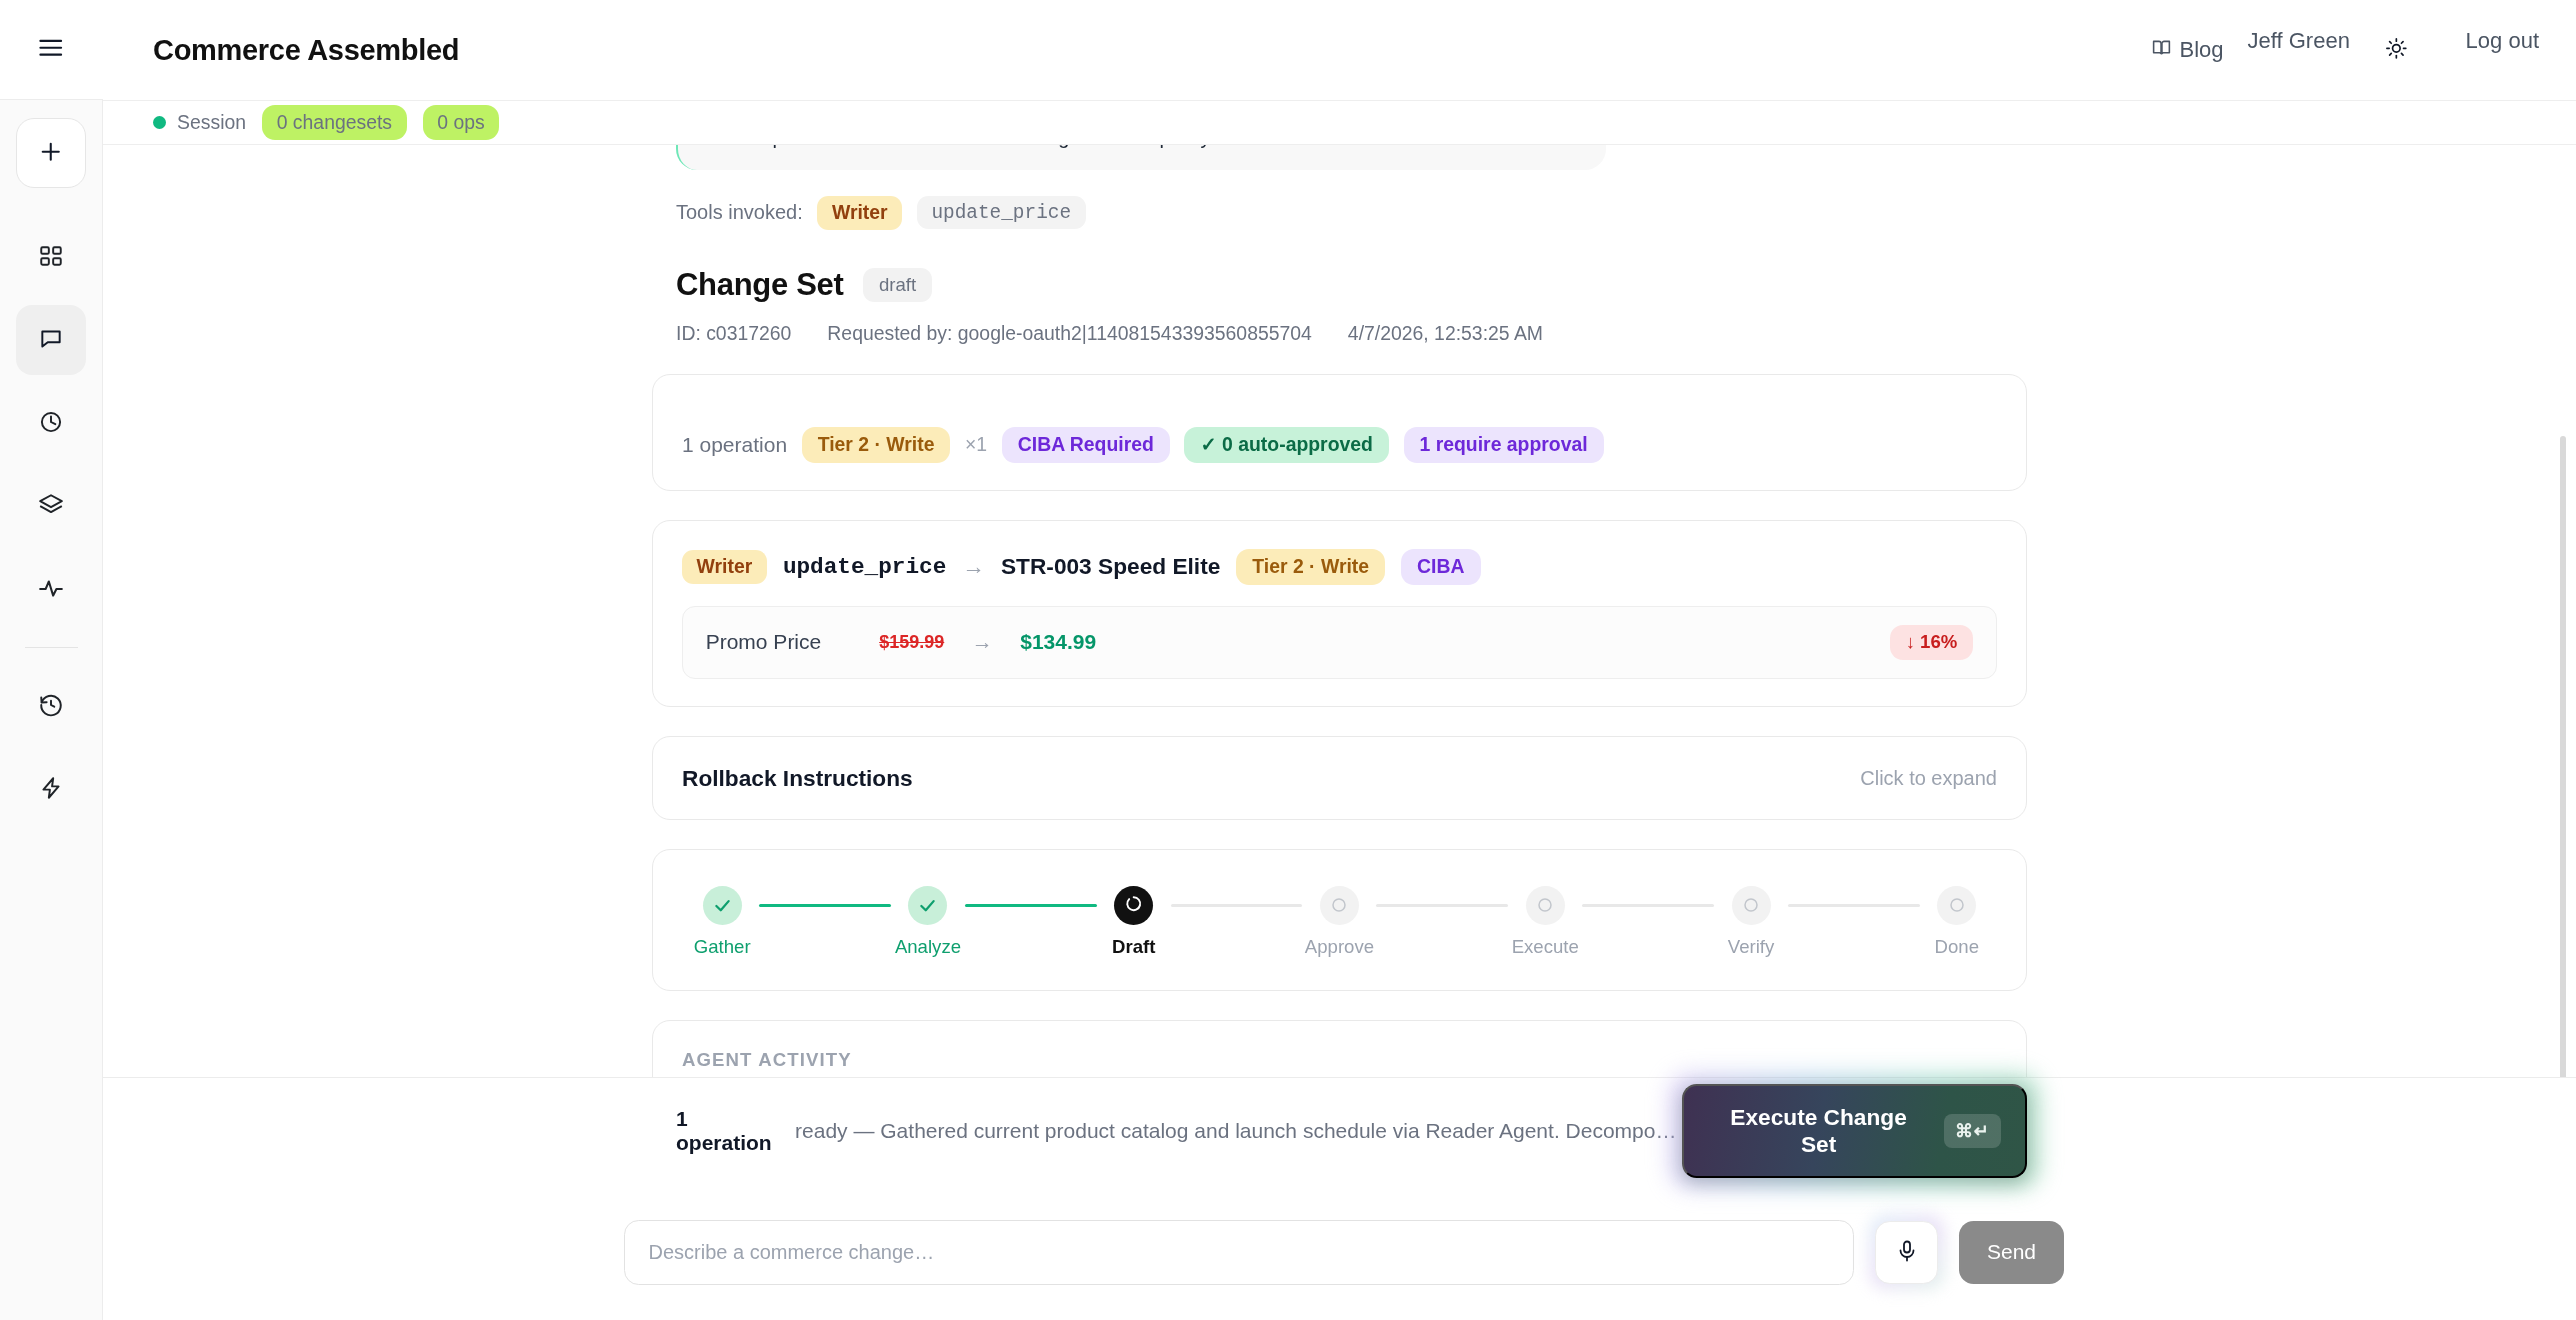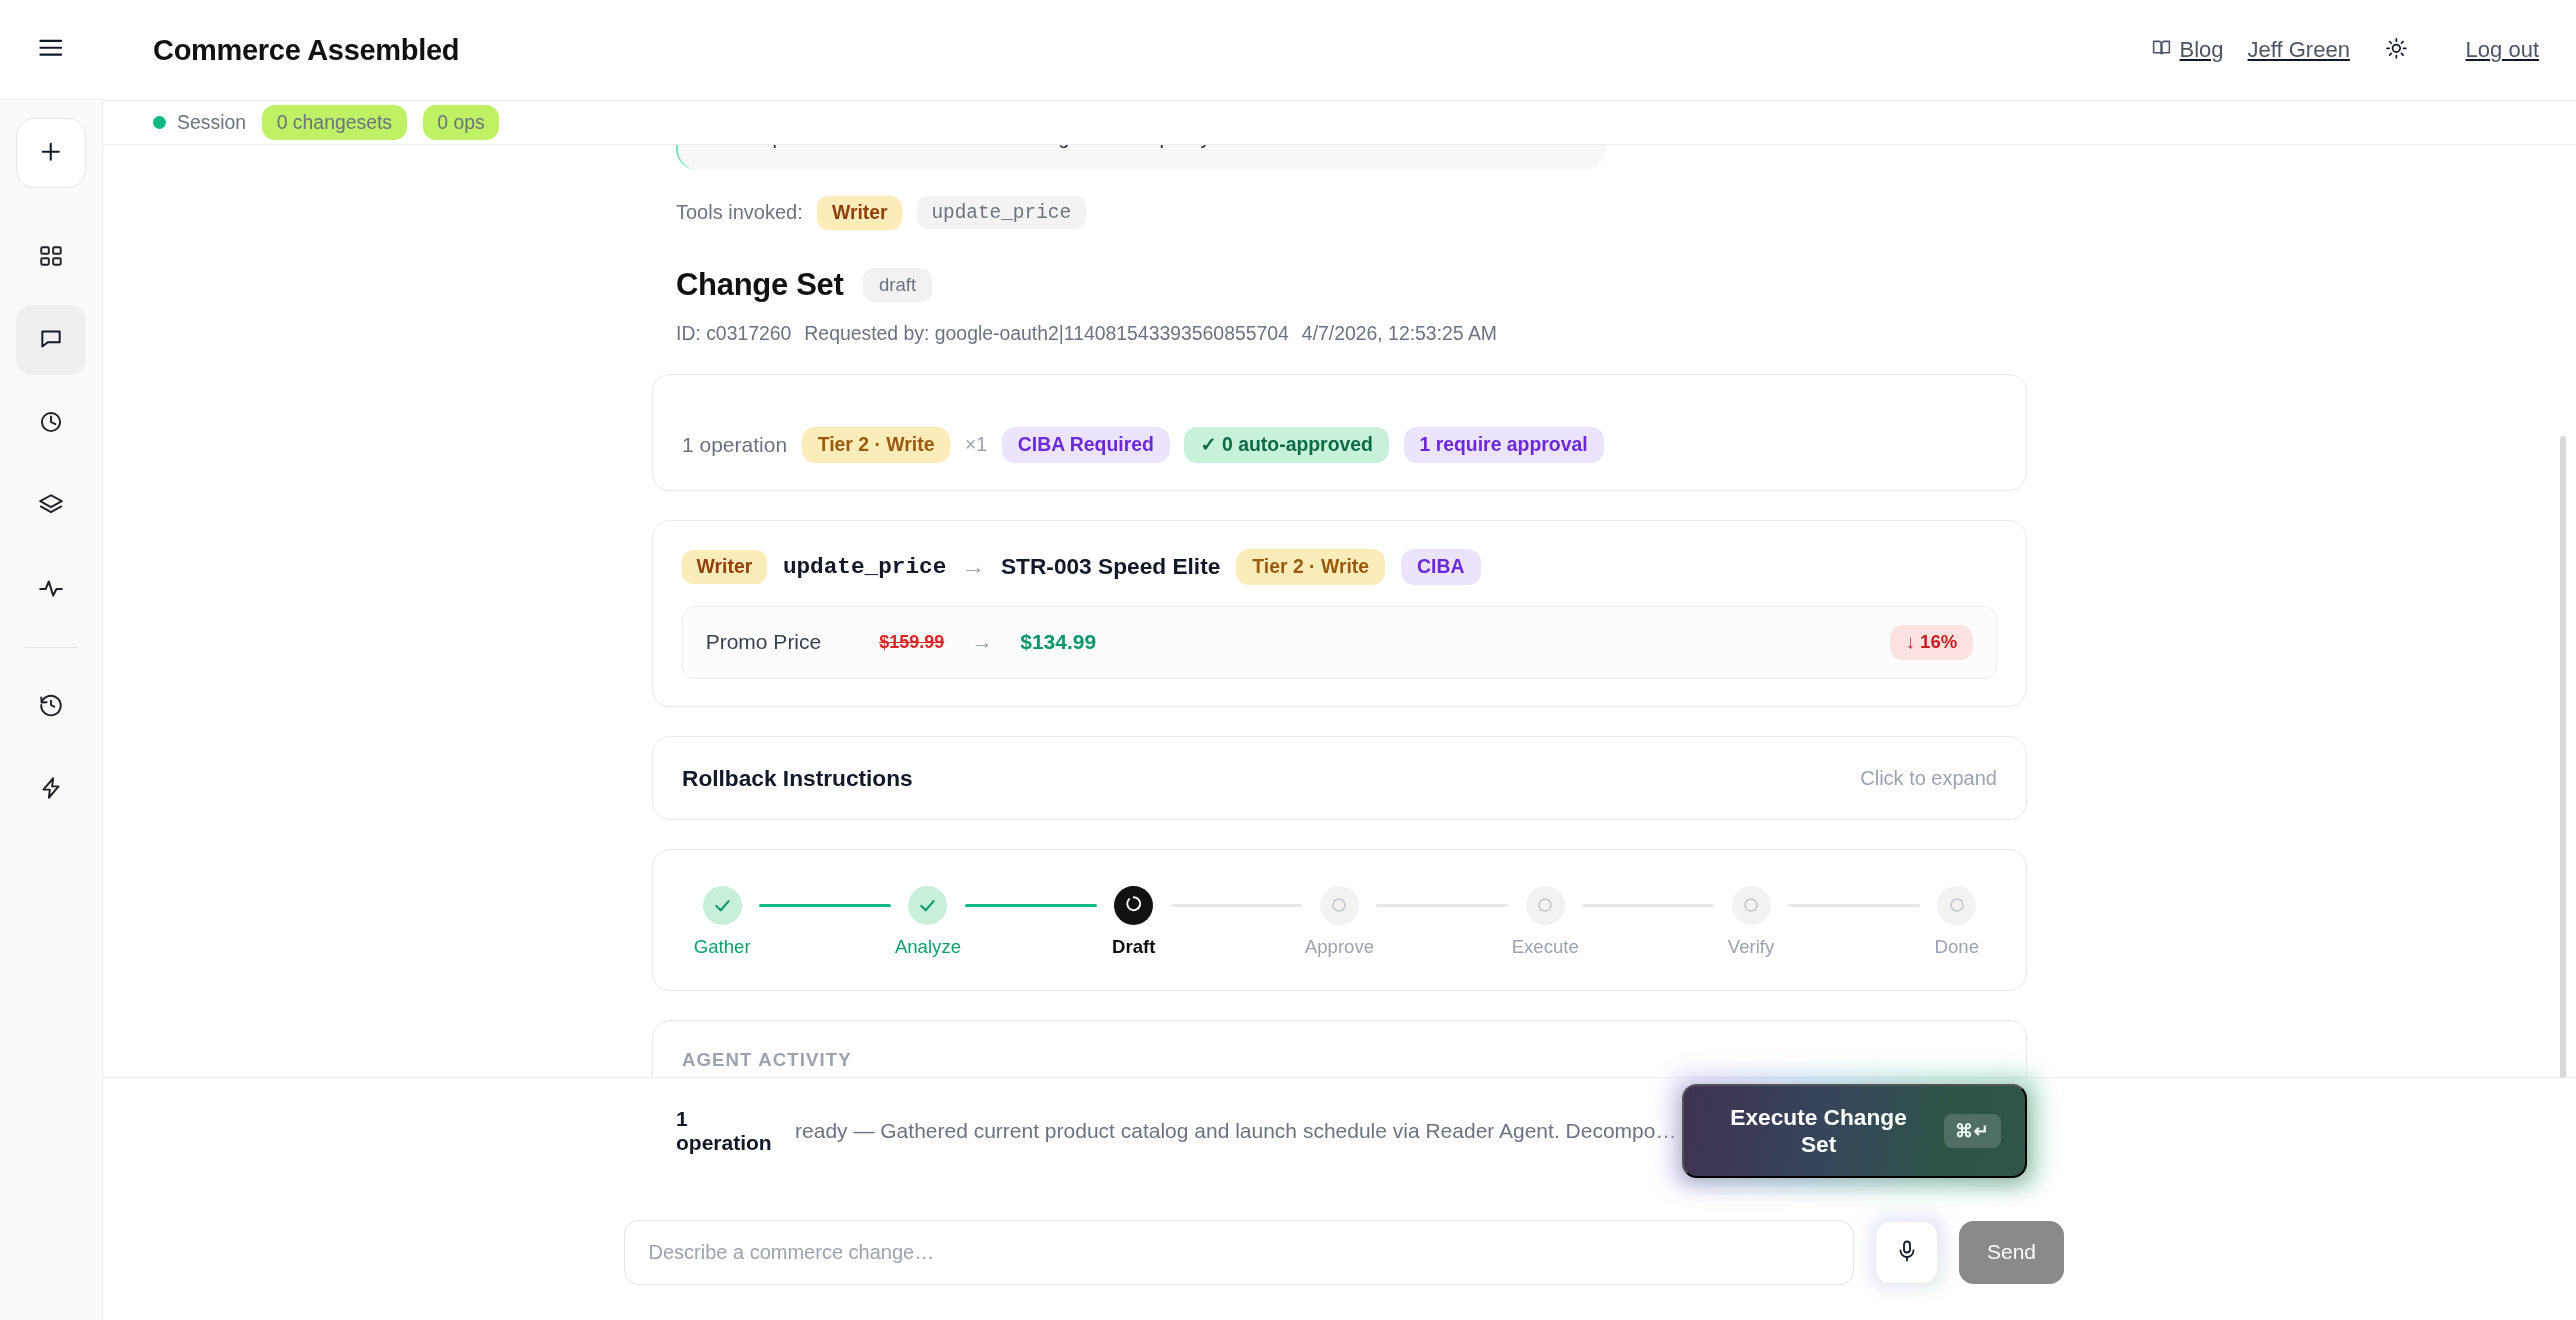--- a/index.html
+++ b/index.html
@@ -44,21 +44,21 @@
   
   .main { flex: 1; height: 1320px; display: flex; flex-direction: column; position: relative; }
 
   .topbar {
     height: 100px; flex: 0 0 100px;
     display: flex; align-items: center;
     padding: 0 37px 0 50px;
     background: #ffffff;
   }
   .page-title { font-size: 29px; font-weight: 700; letter-spacing: -0.3px; color: #111111; }
-  .topbar-right { margin-left: auto; display: flex; align-items: center; gap: 24px; text-decoration: underline; }
+  .topbar-right { margin-left: auto; display: flex; gap: 24px; }
   .tb-link {
     font-size: 22px; color: #4b5563; display: flex; align-items: center; gap: 8px;
   }
   .tb-user { font-size: 22px; color: #4b5563; }
   .tb-icon-btn {
     width: 45px; height: 45px; border-radius: 9.7px;
     display: flex; align-items: center; justify-content: center; color: #111827;
   }
   .tb-logout { font-size: 22px; color: #4b5563; margin-left: 22.7px; }
 
@@ -108,21 +108,21 @@
     padding: 5.7px 14.6px; border-radius: 11.3px;
     font-family: "Liberation Mono", monospace;
   }
 
   .cs-head { display: flex; align-items: center; gap: 19.4px; margin-top: 37px; padding-left: 24px; }
   .cs-title { font-size: 31px; font-weight: 700; letter-spacing: -0.3px; color: #111111; }
   .chip-draft {
     background: #f2f2f2; color: #6b7280; font-size: 18.6px;
     padding: 5.7px 16px; border-radius: 11.3px;
   }
-  .cs-meta { display: flex; gap: 13px; margin-top: 19.4px; padding-left: 24px; font-size: 19.4px; color: #6b7280; }
+  .cs-meta { display: flex; gap: 36px; margin-top: 19.4px; padding-left: 24px; font-size: 19.4px; color: #6b7280; }
 
   .card {
     border: 0.8px solid #e9e9e9; border-radius: 18px; background: #ffffff;
     margin-top: 29px; padding: 27.5px 29px;
   }
   .card-title { font-size: 22.7px; font-weight: 600; color: #111827; }
 
   .risk-row { display: flex; align-items: center; gap: 14.6px; margin-top: 24px; flex-wrap: wrap; }
   .risk-count { font-size: 21px; color: #6b7280; }
   .badge {

